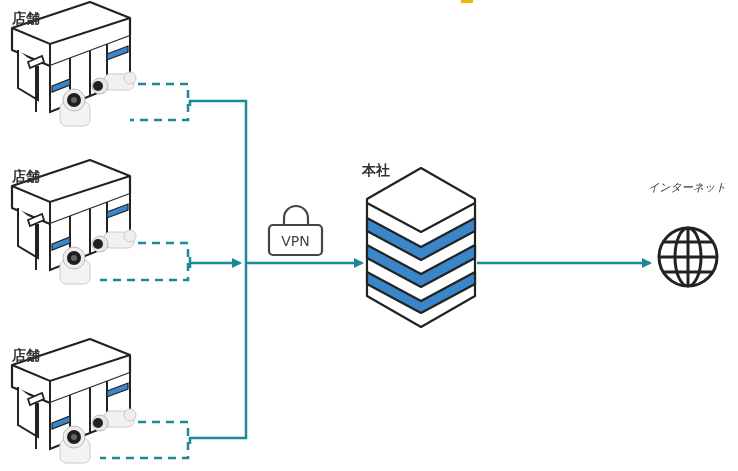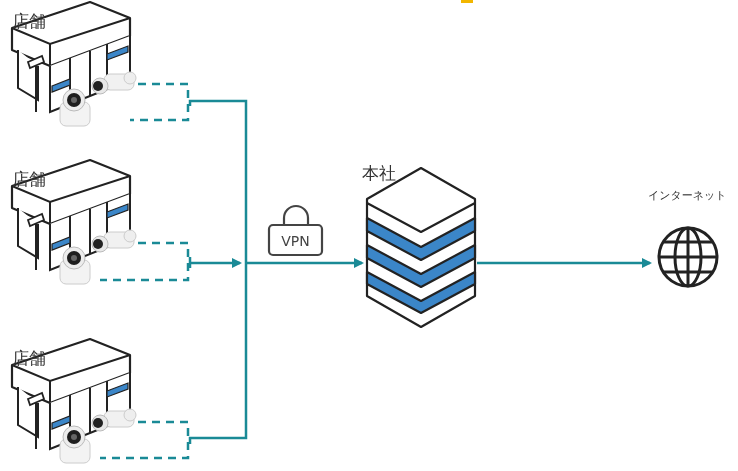--- a/index.html
+++ b/index.html
@@ -1,17 +1,17 @@
 <!DOCTYPE html>
 <html><head>
 <meta charset="utf-8">
 <style>
   html,body{margin:0;padding:0;background:#fff;}
   body{width:738px;height:471px;position:relative;overflow:hidden;font-family:"DejaVu Sans",sans-serif;}
-  .label{position:absolute;font-size:17px;color:#333;font-weight:normal;white-space:nowrap;}
+  .label{position:absolute;font-size:14px;color:#333;font-weight:bold;white-space:nowrap;}
   .label.light{font-weight:normal;font-size:11px;}
   svg.main{position:absolute;left:0;top:0;}
 </style>
 </head>
 <body>
 
 <svg class="main" width="738" height="471" viewBox="0 0 738 471">
   <defs>
     <marker id="arr" markerWidth="10" markerHeight="10" refX="8" refY="5" orient="auto" markerUnits="userSpaceOnUse">
       <path d="M0,0 L10,5 L0,10 Z" fill="#1a8a96"></path>
@@ -103,13 +103,13 @@
     <line x1="659" y1="257" x2="717" y2="257"></line>
     <path d="M664,242 L712,242"></path>
     <path d="M664,272 L712,272"></path>
   </g>
 </svg>
 
 <div class="label" style="left:12px;top:10px;">店舗</div>
 <div class="label" style="left:12px;top:168px;">店舗</div>
 <div class="label" style="left:12px;top:347px;">店舗</div>
 <div class="label" style="left:362px;top:162px;">本社</div>
-<div class="label light" style="left:648px;top:188px;">インターネット</div>
+<div class="label light" style="left:648px;top:180px;font-style:italic;">インターネット</div>
 
 </body></html>

